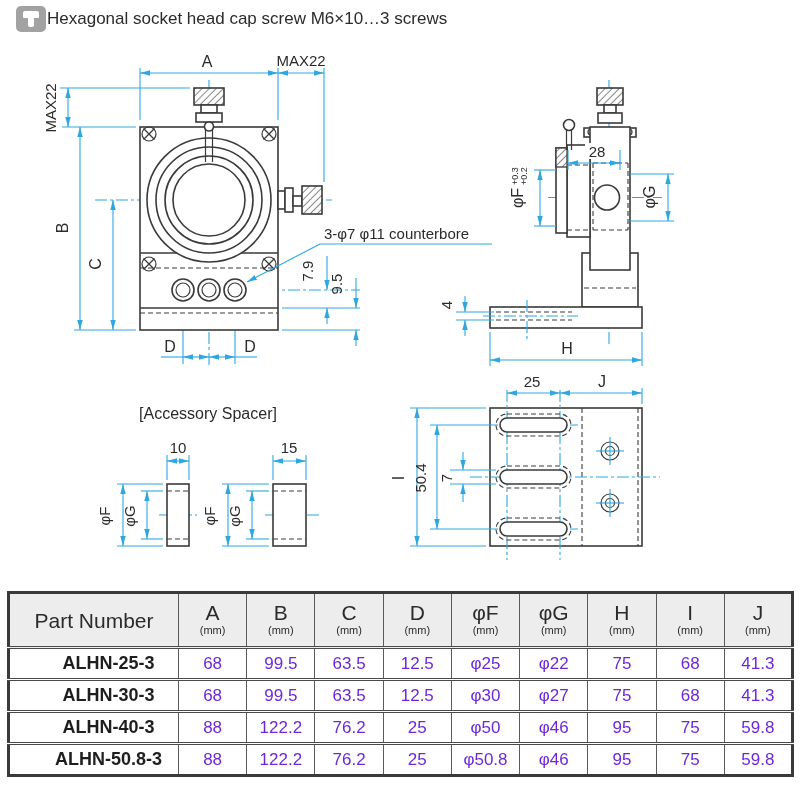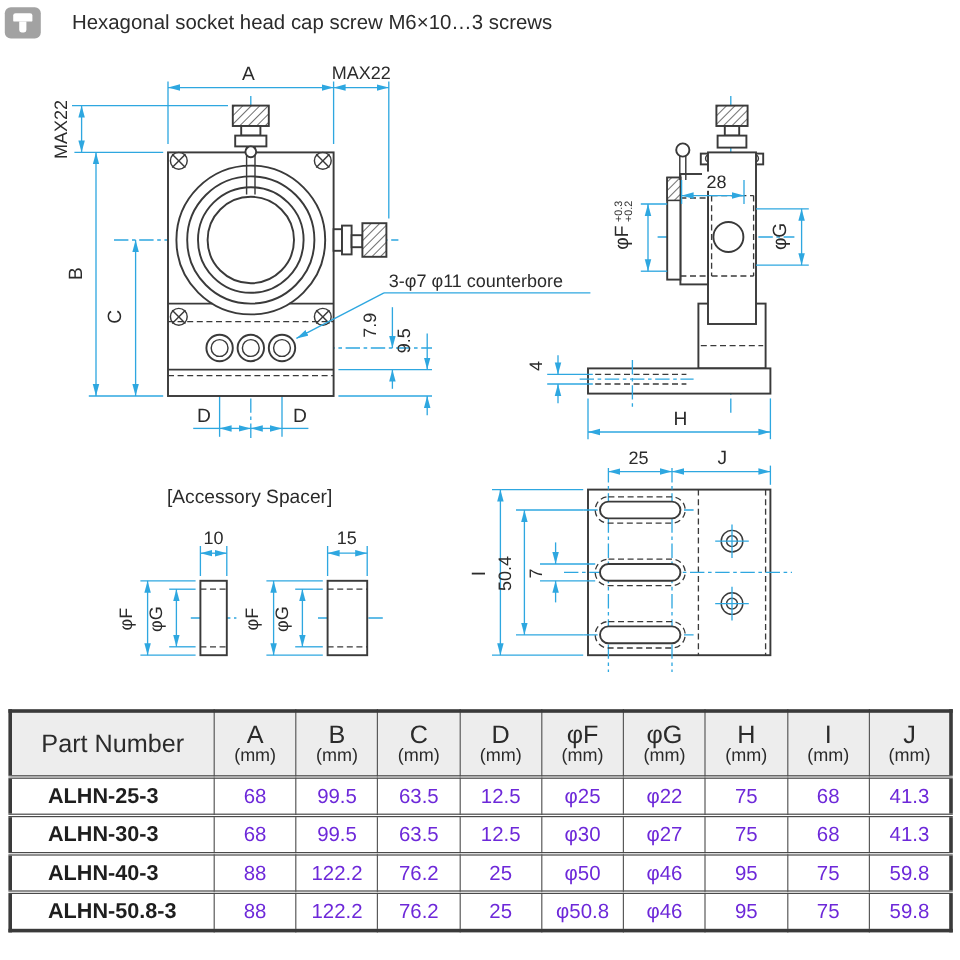--- a/index.html
+++ b/index.html
@@ -1,36 +1,36 @@
 <!DOCTYPE html>
 <html><head>
 <meta charset="utf-8">
 <style>
   html,body{margin:0;padding:0;background:#fff;}
   #page{position:relative;width:800px;height:800px;background:#fff;overflow:hidden;
         font-family:"Liberation Sans",sans-serif;color:#2f2f2f;}
   
-  #hdr{position:absolute;left:4px;top:6px;display:flex;align-items:center;gap:26px;}
+  #hdr{position:absolute;left:16px;top:6px;display:flex;align-items:center;gap:1px;}
   #hdr .ic{width:30px;height:26px;background:#a2a2a2;border-radius:5px;position:relative;flex:0 0 auto;}
   #hdr .ic .head{position:absolute;left:7px;top:5px;width:16px;height:7px;background:#fff;border-radius:2px 2px 1px 1px;}
   #hdr .ic .shank{position:absolute;left:12px;top:12px;width:6px;height:9px;background:#fff;border-radius:0 0 2px 2px;}
   #hdr .t{font-size:17px;color:#2b2b2b;}
   
   #dwg{position:absolute;left:0;top:34px;}
   
   #tblwrap{position:absolute;left:7px;top:591px;width:787px;}
   table{width:100%;border-collapse:collapse;table-layout:fixed;background:#fff;}
   table,thead th,tbody td,tbody th{border:1.5px solid #5a5a5a;}
   table{border:3px solid #3a3a3a;}
   thead th{background:#ededed;height:50px;font-weight:normal;vertical-align:middle;
            border-bottom:2.5px solid #3a3a3a;}
   thead .l1{font-size:21px;line-height:19px;color:#2b2b2b;}
-  thead .l2{font-size:15px;line-height:16px;color:#2b2b2b;}
+  thead .l2{font-size:11px;line-height:16px;color:#2b2b2b;}
   tbody tr{border-top:3px double #4a4a4a;}
-  tbody th{font-size:18px;font-weight:bold;text-align:left;padding-left:30px;height:27px;color:#1e1e1e;}
+  tbody th{font-size:18px;font-weight:bold;text-align:center;padding-left:30px;height:27px;color:#1e1e1e;}
   tbody td{font-size:17px;text-align:center;color:#6d28d9;}
   .partcol{width:170px;}
   
   .blk{stroke:#3a3a3a;fill:none;stroke-width:1.6px;}
   .blkf{stroke:#3a3a3a;fill:#fff;stroke-width:1.6px;}
   .blkt{stroke:#3a3a3a;fill:none;stroke-width:1.2px;}
   .dsh{stroke:#3a3a3a;fill:none;stroke-width:1.1px;stroke-dasharray:5 3;}
   .cyn{stroke:#2ea7e0;fill:none;stroke-width:1.1px;}
   .cdd{stroke:#2ea7e0;fill:none;stroke-width:1.1px;stroke-dasharray:12 3 3 3;}
   .lbl{fill:#2b2b2b;font-size:16px;font-family:"Liberation Sans",sans-serif;}

